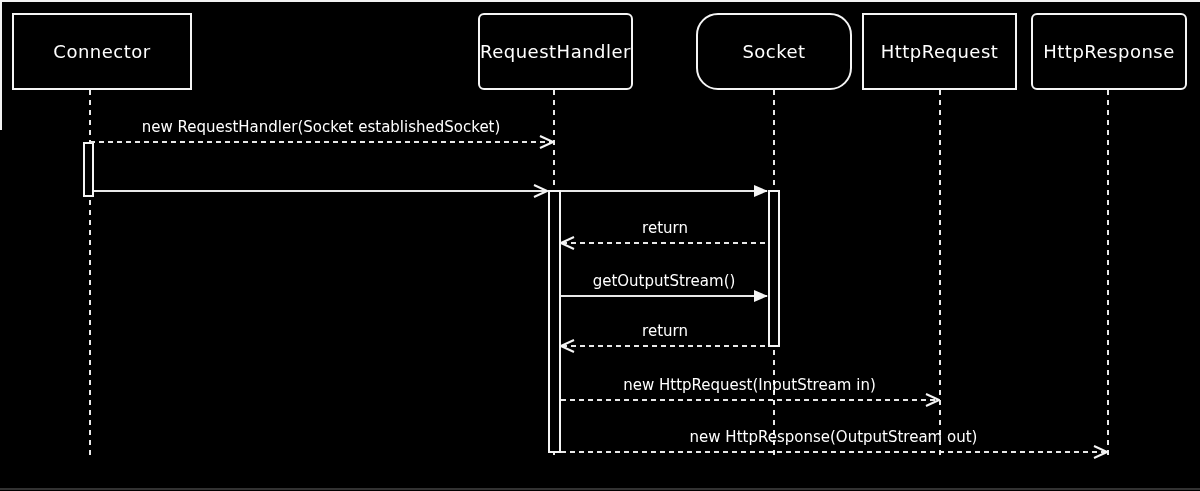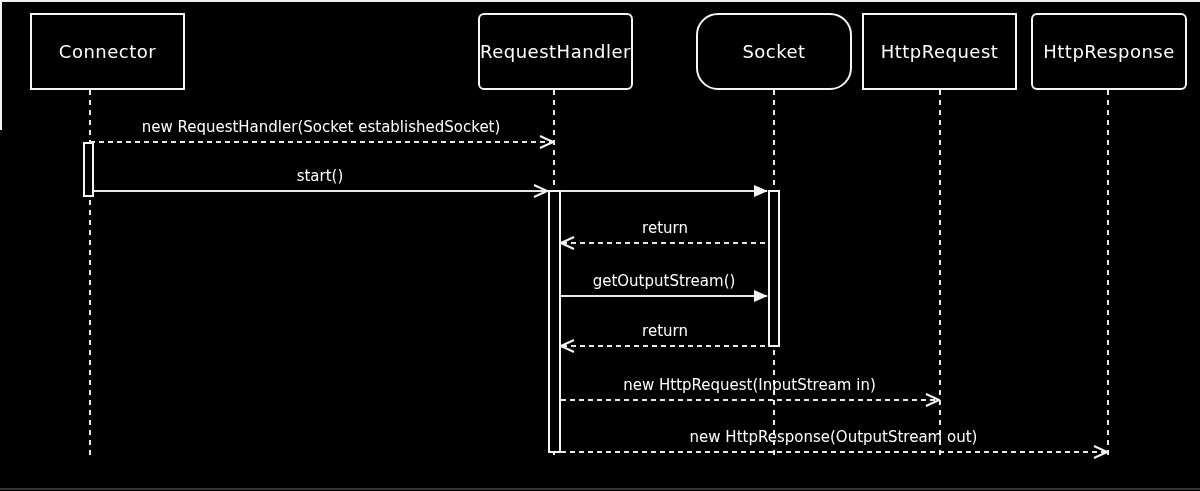--- a/index.html
+++ b/index.html
@@ -86,21 +86,21 @@
   <div class="frame-top"></div>
   <div class="frame-left"></div>
   <div class="frame-bottom"></div>
 
   <div class="lifeline" style="left:89px;"></div>
   <div class="lifeline" style="left:553px;"></div>
   <div class="lifeline" style="left:773px;"></div>
   <div class="lifeline" style="left:939px;"></div>
   <div class="lifeline" style="left:1107px;"></div>
 
-  <div class="pbox" style="left:30px; width:155px;">
+  <div class="pbox" style="left:12px; width:180px;">
     <span class="plabel">Connector</span>
   </div>
   <div class="pbox" style="left:478px; width:155px;border-radius:6px;">
     <span class="plabel">RequestHandler</span>
   </div>
   <div class="pbox" style="left:696px; width:156px;border-radius:22px;">
     <span class="plabel">Socket</span>
   </div>
   <div class="pbox" style="left:862px; width:155px;">
     <span class="plabel">HttpRequest</span>
@@ -115,21 +115,20 @@
 
   <div class="msg" style="left:90px; top:117px; width:462px;">
     <div class="lbl">new RequestHandler(Socket establishedSocket)</div>
     <div class="line line-dashed"></div>
     <span class="hd hd-right"><svg width="16" height="14" viewBox="0 0 16 14">
           <path d="M2 1 L15 7 L2 13" fill="none" stroke="#f5f5f5" stroke-width="2"></path>
         </svg></span>
   </div>
 
   <div class="msg" style="left:94px; top:166px; width:452px;">
-    <div class="lbl">start()</div>
     <div class="line line-solid"></div>
     <span class="hd hd-right"><svg width="16" height="14" viewBox="0 0 16 14">
           <path d="M2 1 L15 7 L2 13" fill="none" stroke="#f5f5f5" stroke-width="2"></path>
         </svg></span>
   </div>
 
   <div class="msg" style="left:561px; top:166px; width:206px;">
     <div class="line line-solid"></div>
     <span class="hd hd-right" style="bottom:-5px; right:-1px;"><svg width="14" height="12" viewBox="0 0 14 12">
           <path d="M0 0 L14 6 L0 12 Z" fill="#f5f5f5"></path>

